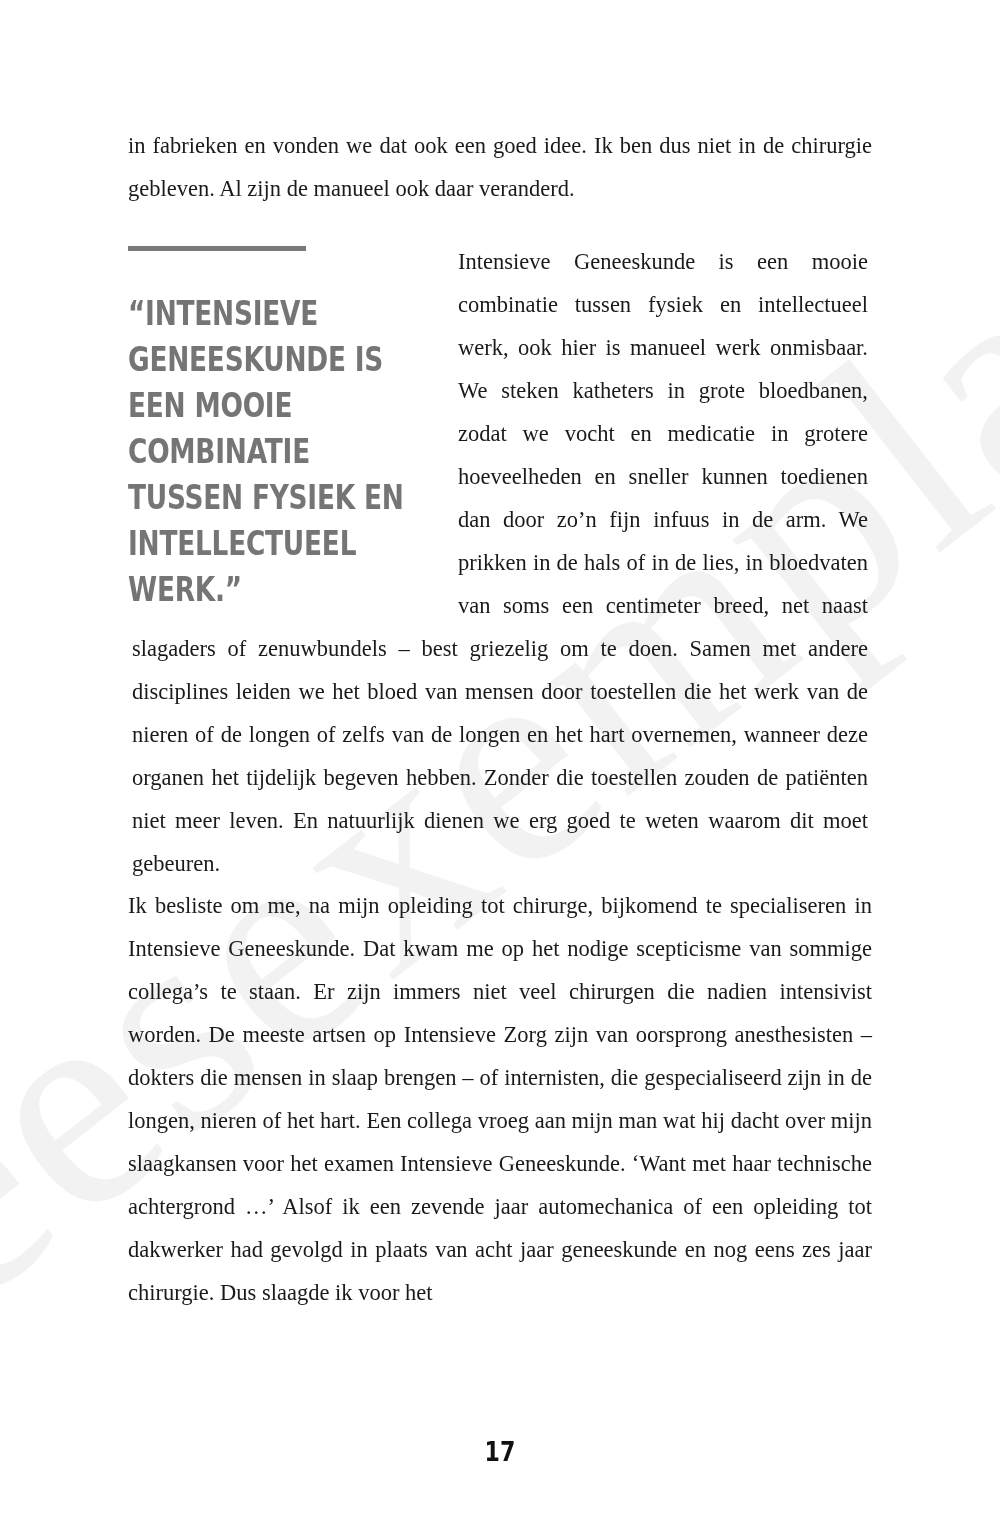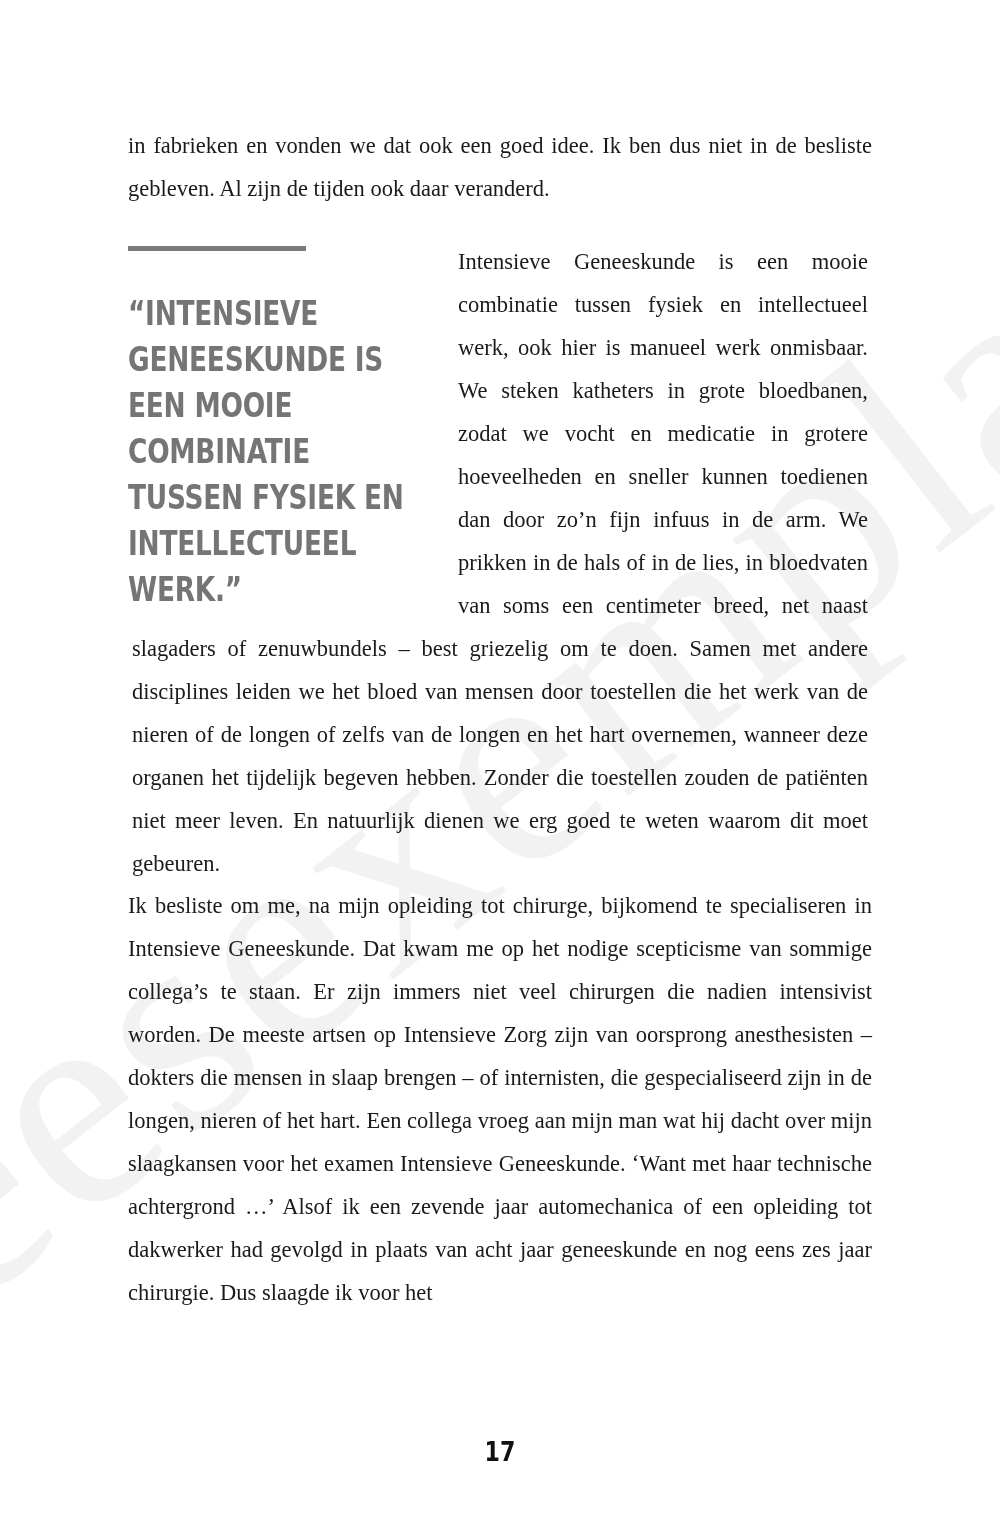--- a/index.html
+++ b/index.html
@@ -141,21 +141,21 @@
 
 <div class="page">
 
   <div class="watermark-layer">
     <div class="watermark-text">Leesexemplaar</div>
   </div>
 
   <div class="content">
 
     <div class="par-top">
-      <p class="body-par">in fabrieken en vonden we dat ook een goed idee. Ik ben dus niet in de besliste gebleven. Al zijn de tijden ook daar veranderd.</p>
+      <p class="body-par">in fabrieken en vonden we dat ook een goed idee. Ik ben dus niet in de chirurgie gebleven. Al zijn de manueel ook daar veranderd.</p>
     </div>
 
     <div class="flow-block">
 
       <div class="pullquote">
         <div class="pq-rule"></div>
         <div class="pq-text">“Intensieve Geneeskunde is een mooie combinatie tussen fysiek en intellectueel werk.”</div>
       </div>
 
       <p class="wrap-par">Intensieve Geneeskunde is een mooie combinatie tussen fysiek en intellectueel werk, ook hier is manueel werk onmisbaar. We steken katheters in grote bloedbanen, zodat we vocht en medicatie in grotere hoeveelheden en sneller kunnen toedienen dan door zo’n fijn infuus in de arm. We prikken in de hals of in de lies, in bloedvaten van soms een centimeter breed, net naast slagaders of zenuwbundels – best griezelig om te doen. Samen met andere disciplines leiden we het bloed van mensen door toestellen die het werk van de nieren of de longen of zelfs van de longen en het hart overnemen, wanneer deze organen het tijdelijk begeven hebben. Zonder die toestellen zouden de patiënten niet meer leven. En natuurlijk dienen we erg goed te weten waarom dit moet gebeuren.</p>

